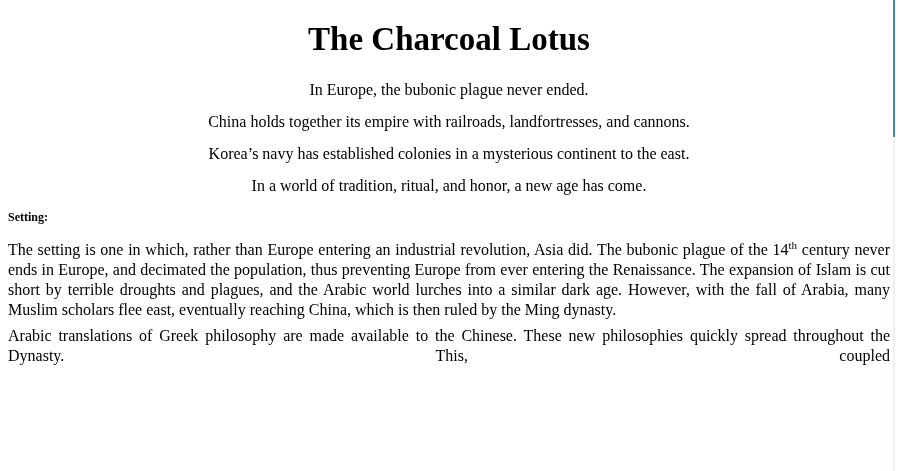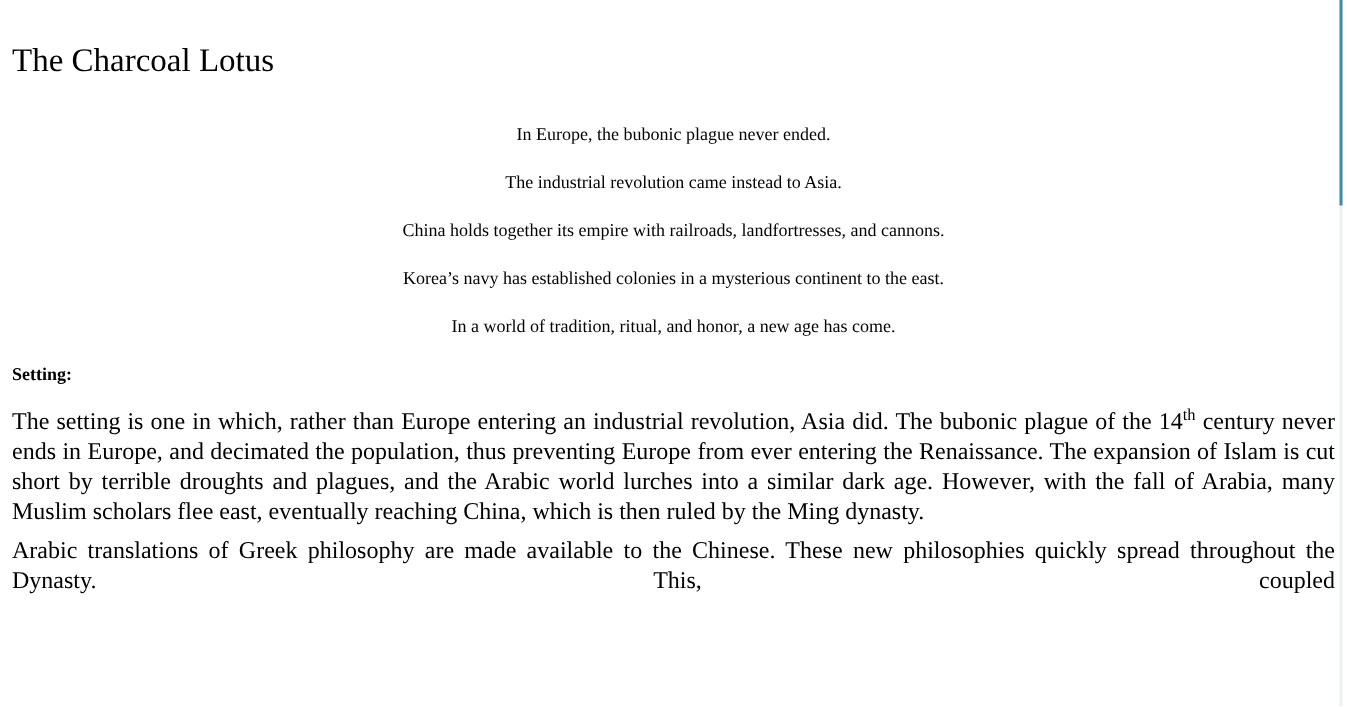--- a/index.html
+++ b/index.html
@@ -14,28 +14,28 @@
     position: relative;
     font-family: "Liberation Serif", "DejaVu Serif", serif;
     color: #000000;
   }
   .page {
     padding: 8px;
     box-sizing: border-box;
     width: 898px;
   }
   h1.doc-title {
-    font-size: 22px;
+    font-size: 33px;
     line-height: 33px;
-    font-weight: normal;
-    text-align: left;
+    font-weight: bold;
+    text-align: center;
     margin: 15px 0 24px 0;
   }
   p.intro-line {
-    font-size: 12px;
+    font-size: 16px;
     line-height: 19px;
     text-align: center;
     margin: 13px 0;
   }
   p.setting-heading {
     font-size: 12px;
     line-height: 19px;
     font-weight: bold;
     text-align: left;
     margin: 13px 0;
@@ -72,21 +72,20 @@
   }
 </style>
 </head>
 <body>
 
 <div class="page">
 
   <h1 class="doc-title">The Charcoal Lotus</h1>
 
   <p class="intro-line">In Europe, the bubonic plague never ended.</p>
-  <p class="intro-line">The industrial revolution came instead to Asia.</p>
   <p class="intro-line">China holds together its empire with railroads, landfortresses, and cannons.</p>
   <p class="intro-line">Korea’s navy has established colonies in a mysterious continent to the east.</p>
   <p class="intro-line">In a world of tradition, ritual, and honor, a new age has come.</p>
 
   <p class="setting-heading">Setting:</p>
 
   <p class="body-para"><span>The setting is one in which, rather than Europe entering an industrial revolution, Asia did. The bubonic plague of the 14</span><sup>th</sup><span> century never ends in Europe, and decimated the population, thus preventing Europe from ever entering the Renaissance. The expansion of Islam is cut short by terrible droughts and plagues, and the Arabic world lurches into a similar dark age. However, with the fall of Arabia, many Muslim scholars flee east, eventually reaching China, which is then ruled by the Ming dynasty.</span></p>
 
   <p class="body-para cutoff">Arabic translations of Greek philosophy are made available to the Chinese. These new philosophies quickly spread throughout the Dynasty. This, coupled</p>
 

